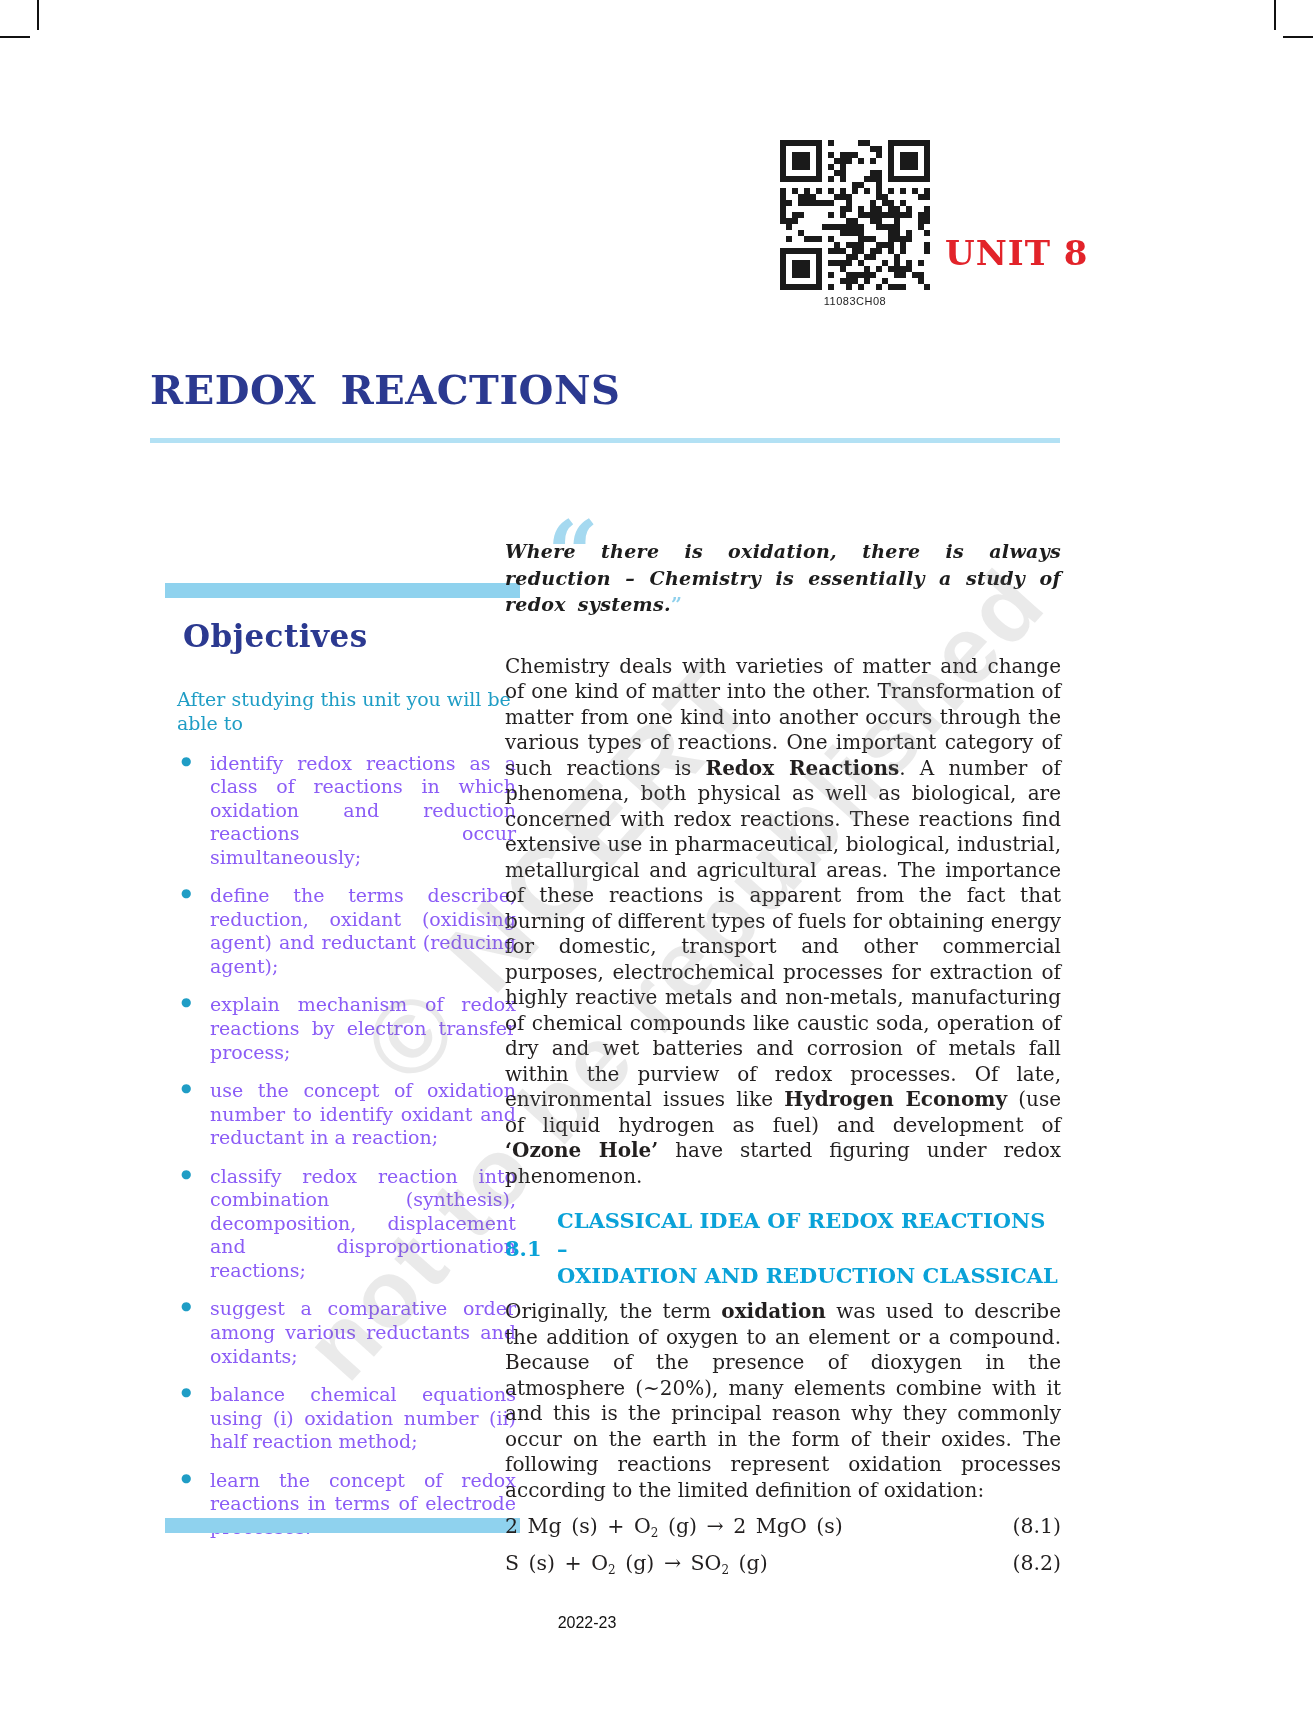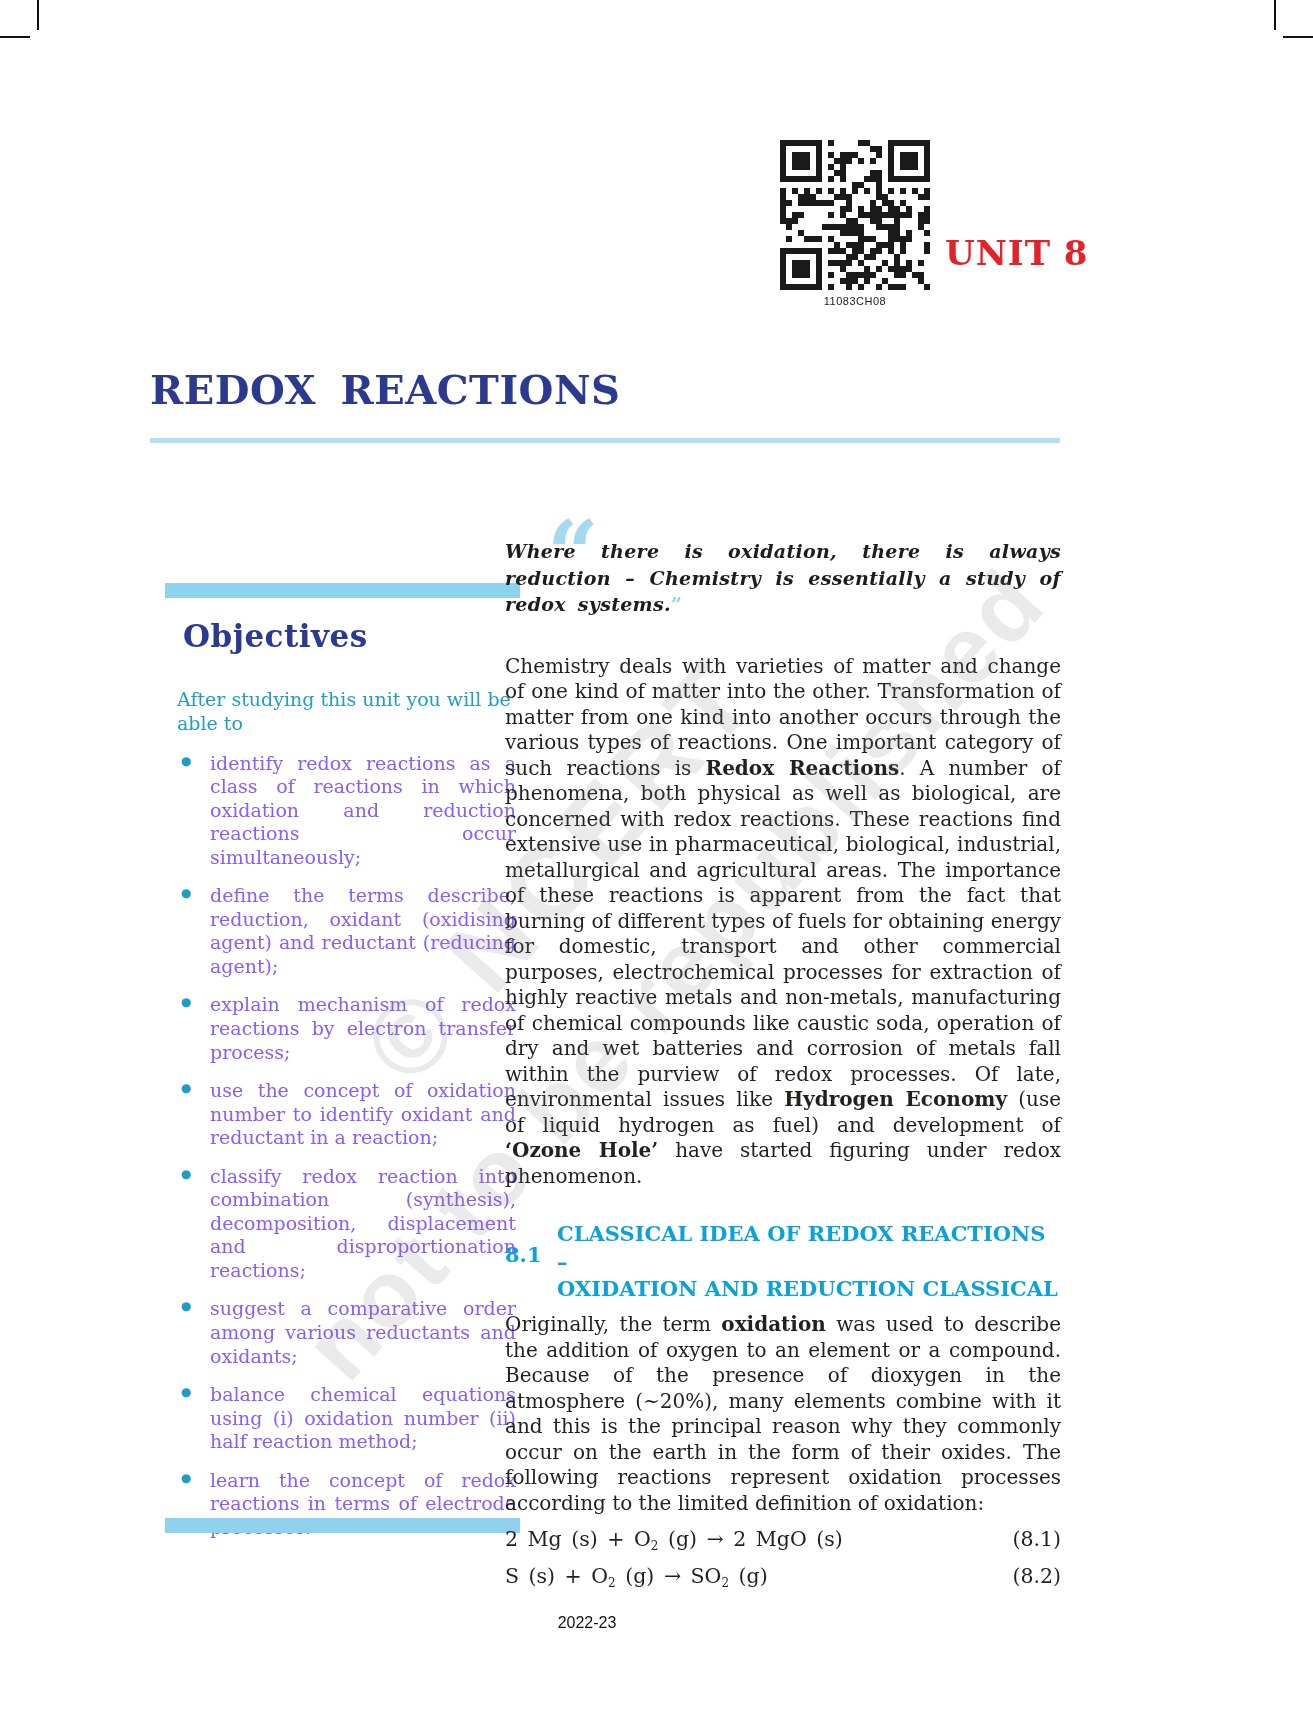--- a/index.html
+++ b/index.html
@@ -49,21 +49,21 @@
          color:#1d1d1d;text-align:justify;letter-spacing:.3px;word-spacing:5px;margin-bottom:36px;}
   .quote .open-mark{position:absolute;left:42px;top:-30px;font-size:90px;line-height:1;
          color:#a5d9f0;font-style:normal;z-index:0;}
   .quote .q-text{position:relative;z-index:1;}
   .quote .close-mark{color:#8fd0ec;font-style:normal;}
   .body-para{font-size:20px;line-height:25.5px;text-align:justify;margin:0;}
   .body-para .b{font-weight:bold;}
   .sub{font-size:12px;vertical-align:-4px;}
   .section-heading{display:flex;margin:18px 0 10px 0;font-weight:bold;font-size:21px;color:#0aa2d8;line-height:1.3;align-items:center;}
   .section-heading .sec-num{width:52px;flex:none;}
-  .section-heading .sec-lines{flex:1;margin-top:13px;}
+  .section-heading .sec-lines{flex:1;}
   .eq-row{display:flex;justify-content:space-between;font-size:20.5px;line-height:1.1;margin-top:12px;}
   .eq-row .eq-lhs{word-spacing:3px;}
   
   .footer{position:absolute;left:0;top:1614px;width:1174px;text-align:center;
           font-family:"Liberation Sans",sans-serif;font-size:16px;color:#111;z-index:1;}
 </style>
 </head>
 <body>
 
 <div id="page">

